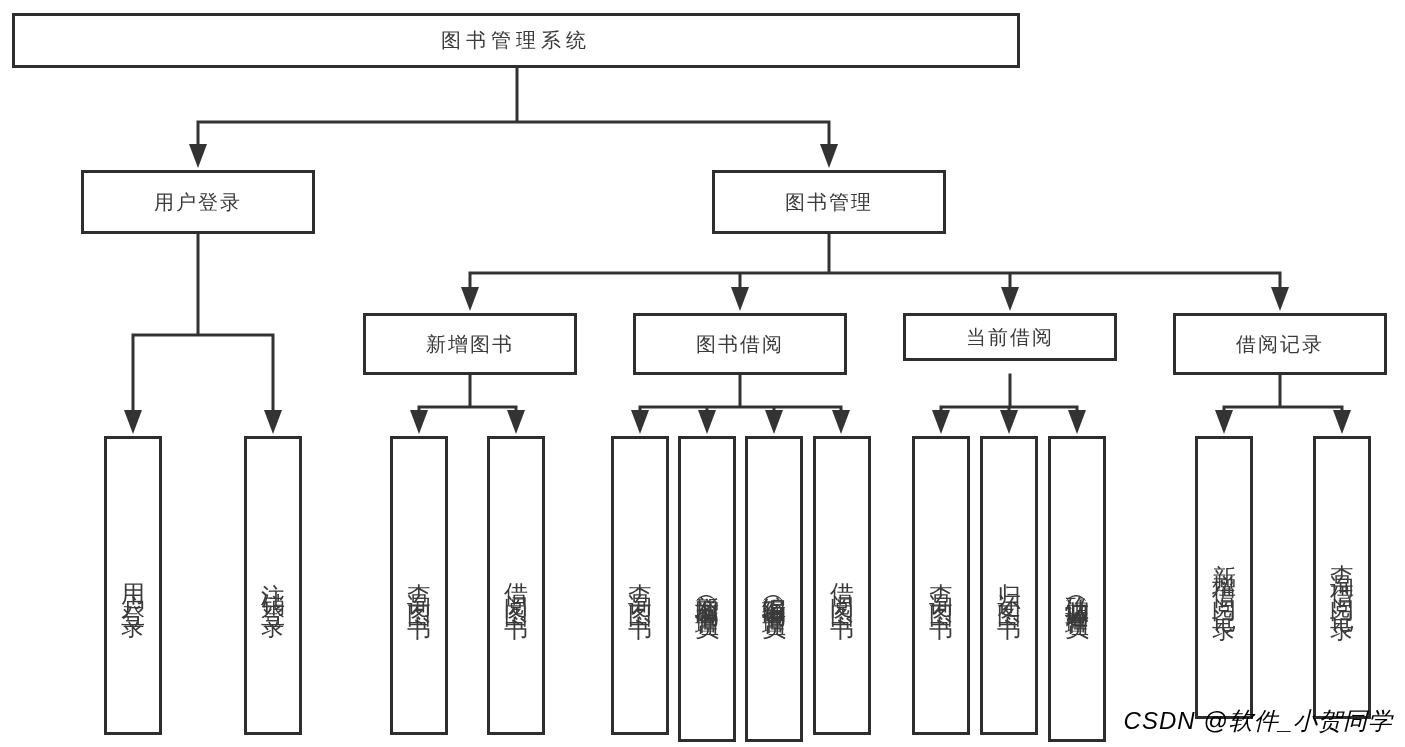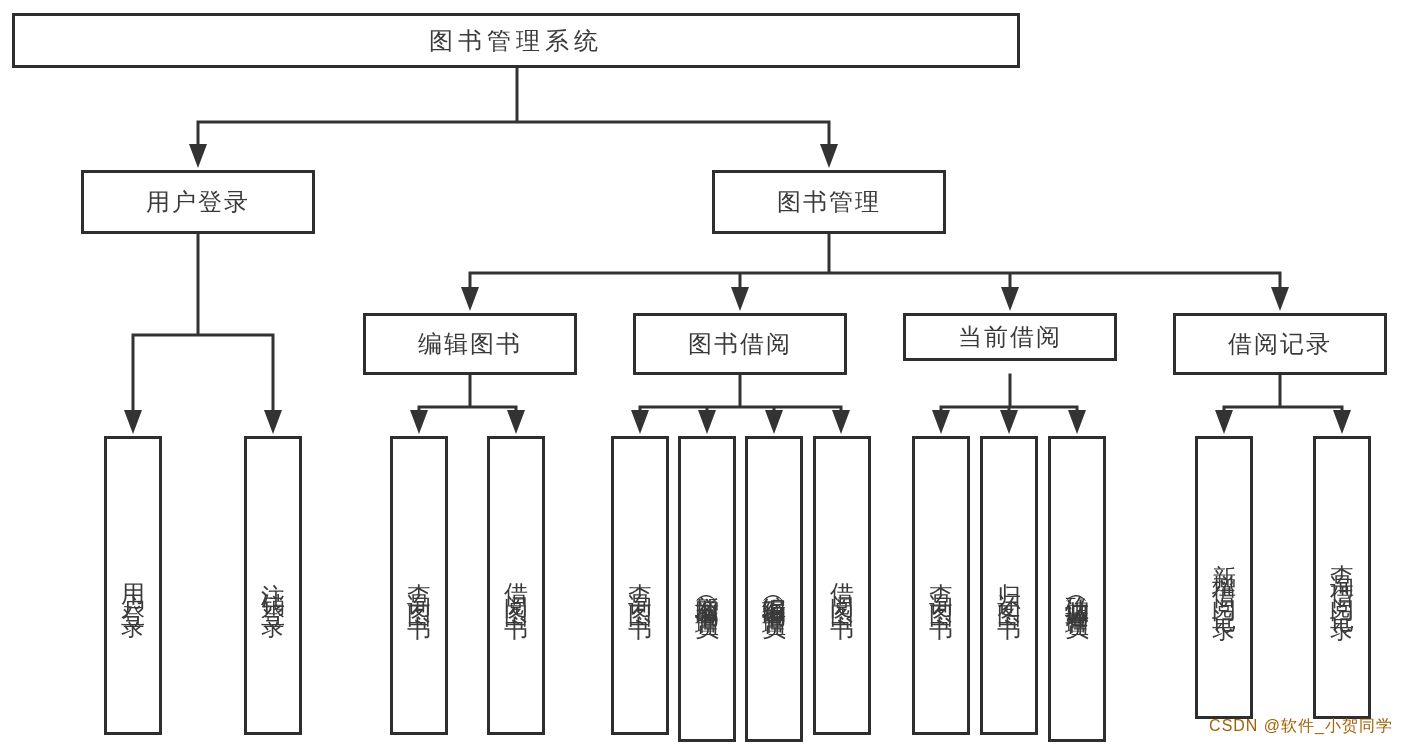--- a/index.html
+++ b/index.html
@@ -24,21 +24,21 @@
     position: absolute;
     box-sizing: border-box;
     background: #ffffff;
     border: 3px solid #2e2e2e;
     display: flex;
     align-items: center;
     justify-content: center;
     color: #3a3a3a;
   }
   .hlabel {
-    font-size: 24px;
+    font-size: 20px;
     letter-spacing: 2px;
     white-space: nowrap;
   }
   .root-label {
     letter-spacing: 5px;
   }
   .vbox .vlabel {
     writing-mode: vertical-rl;
     text-orientation: mixed;
     font-size: 24px;
@@ -46,24 +46,25 @@
     line-height: 1;
     white-space: nowrap;
   }
   .vbox .vlabel.vtight {
     letter-spacing: 3px;
   }
   #watermark {
     position: absolute;
     right: 12px;
     bottom: 10px;
-    font-size: 16px;
-    color: #a16207;
+    font-size: 24px;
+    color: #000000;
     letter-spacing: 1px;
     white-space: nowrap;
+    font-style: italic;
   }
 </style>
 </head>
 <body>
 
 <div id="stage">
 
   <svg id="wires" width="1405" height="747" viewBox="0 0 1405 747">
     <g stroke="#333333" stroke-width="3" fill="none" stroke-linecap="square">
       <path d="M517,68 V122 M198,122 H829 M198,122 V150 M829,122 V150"></path>
@@ -102,21 +103,21 @@
   </div>
 
   <div class="box" style="left:81px; top:170px; width:234px; height:64px;">
     <span class="hlabel">用户登录</span>
   </div>
   <div class="box" style="left:712px; top:170px; width:234px; height:64px;text-align:center;">
     <span class="hlabel">图书管理</span>
   </div>
 
   <div class="box" style="left:363px; top:313px; width:214px; height:62px;">
-    <span class="hlabel">编辑图书</span>
+    <span class="hlabel">新增图书</span>
   </div>
   <div class="box" style="left:633px; top:313px; width:214px; height:62px;">
     <span class="hlabel">图书借阅</span>
   </div>
   <div class="box" style="left:903px; top:313px; width:214px; height:48px;">
     <span class="hlabel">当前借阅</span>
   </div>
   <div class="box" style="left:1173px; top:313px; width:214px; height:62px;">
     <span class="hlabel">借阅记录</span>
   </div>

